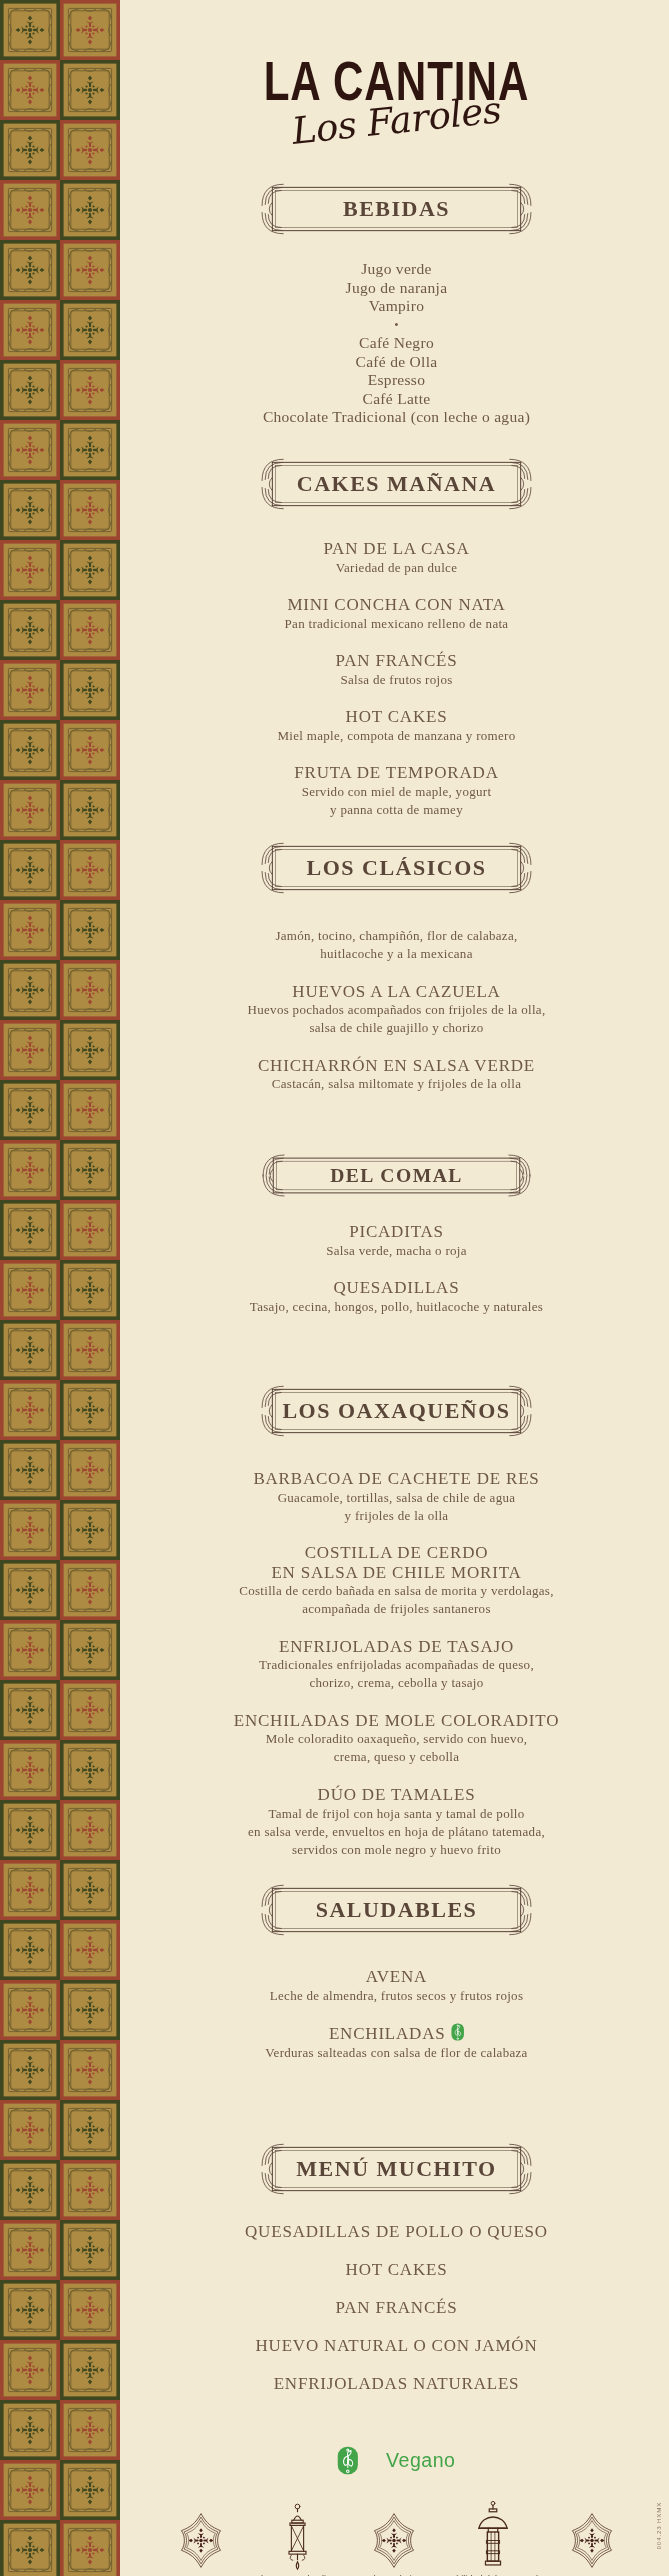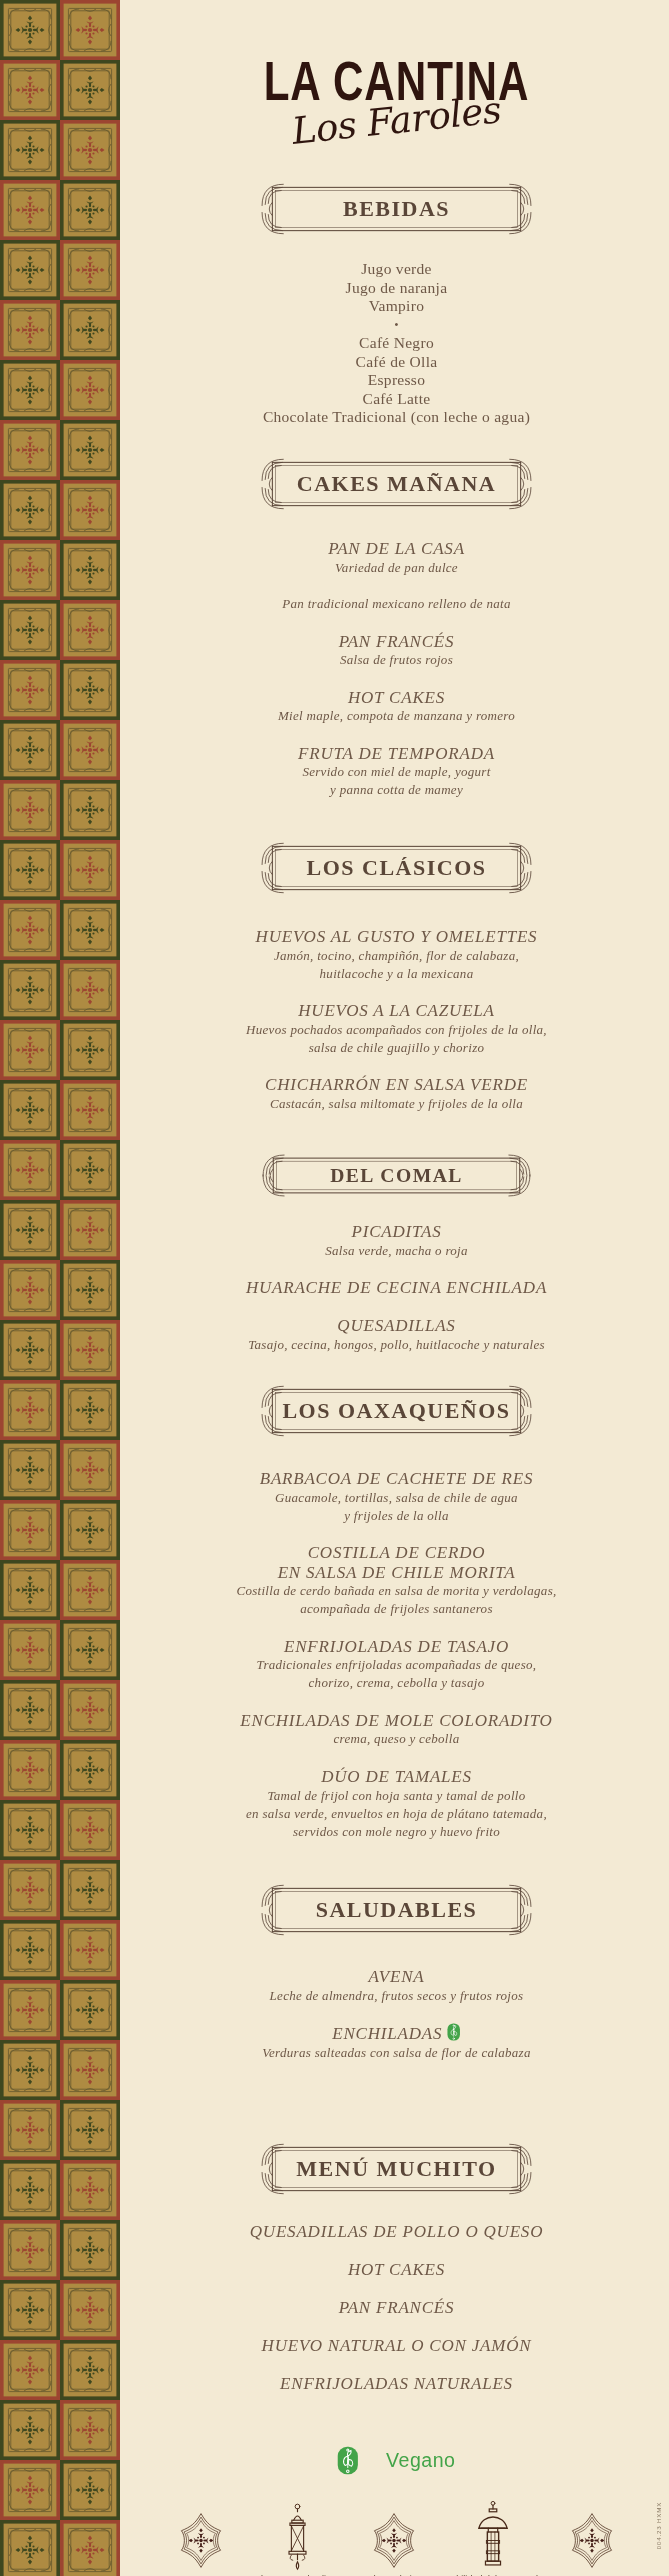--- a/index.html
+++ b/index.html
@@ -17,21 +17,21 @@
   
   .logo-title{font-family:"Liberation Sans",sans-serif;font-weight:600;font-size:43px;letter-spacing:1px;color:var(--ink-dark,#2f150f);transform:scale(0.98,1.3);transform-origin:center top;white-space:nowrap;}
   .logo-script{font-family:"DejaVu Serif",serif;font-style:italic;font-size:37px;color:var(--ink-dark,#2f150f);transform:rotate(-6deg);margin-top:1px;letter-spacing:-0.5px;}
 
   
   .banner{position:absolute;left:137px;width:273px;}
   .banner svg.frame{position:absolute;left:0;top:0;}
   .banner-title{position:relative;z-index:1;font-size:22px;letter-spacing:1.5px;color:var(--banner-ink,#5a4638);display:flex;align-items:center;justify-content:center;height:100%;font-weight:bold;}
 
   
-  .item{margin-bottom:18.5px;font-style:italic;}
+  .item{margin-bottom:18.5px;}
   .item-name{font-size:17px;line-height:19.6px;letter-spacing:0.8px;color:var(--ink,#6e5847);}
   .item-desc{font-size:13px;line-height:18px;letter-spacing:0.3px;color:var(--ink,#6e5847);}
   .plain-line{font-size:15.5px;line-height:18.5px;letter-spacing:0.3px;color:var(--ink,#6e5847);}
   .bullet{font-size:12.4px;line-height:18.5px;color:var(--ink,#6e5847);}
   .vegan-badge-sm{display:inline-block;width:13.4px;height:18px;vertical-align:-2.1px;margin-left:5.2px;}
 
   
   .vegan-legend{display:flex;align-items:center;justify-content:center;gap:27px;}
   .vegan-legend svg{width:21.6px;height:29px;}
   .vegan-label{font-family:"Liberation Sans",sans-serif;font-size:19.6px;color:var(--vegan,#43a449);letter-spacing:0.5px;}
@@ -559,59 +559,56 @@
         <div class="plain-line">Espresso</div>
         <div class="plain-line">Café Latte</div>
         <div class="plain-line">Chocolate Tradicional (con leche o agua)</div>
       </div>
     <div class="abs" style="top:539px">
         <div class="item">
           <div class="item-name">PAN DE LA CASA</div>
           <div class="item-desc">Variedad de pan dulce</div>
         </div>
         <div class="item">
+          <div class="item-name">MINI CONCHA CON NATA</div>
           <div class="item-desc">Pan tradicional mexicano relleno de nata</div>
         </div>
         <div class="item">
           <div class="item-name">PAN FRANCÉS</div>
           <div class="item-desc">Salsa de frutos rojos</div>
         </div>
         <div class="item">
           <div class="item-name">HOT CAKES</div>
           <div class="item-desc">Miel maple, compota de manzana y romero</div>
         </div>
         <div class="item">
           <div class="item-name">FRUTA DE TEMPORADA</div>
           <div class="item-desc">Servido con miel de maple, yogurt</div>
           <div class="item-desc">y panna cotta de mamey</div>
         </div>
       </div>
     <div class="abs" style="top:927px">
         <div class="item">
-          <div class="item-name">HUEVOS AL GUSTO Y OMELETTES</div>
           <div class="item-desc">Jamón, tocino, champiñón, flor de calabaza,</div>
           <div class="item-desc">huitlacoche y a la mexicana</div>
         </div>
         <div class="item">
           <div class="item-name">HUEVOS A LA CAZUELA</div>
           <div class="item-desc">Huevos pochados acompañados con frijoles de la olla,</div>
           <div class="item-desc">salsa de chile guajillo y chorizo</div>
         </div>
         <div class="item">
           <div class="item-name">CHICHARRÓN EN SALSA VERDE</div>
           <div class="item-desc">Castacán, salsa miltomate y frijoles de la olla</div>
         </div>
       </div>
     <div class="abs" style="top:1222px">
         <div class="item">
           <div class="item-name">PICADITAS</div>
           <div class="item-desc">Salsa verde, macha o roja</div>
-        </div>
-        <div class="item">
-          <div class="item-name">HUARACHE DE CECINA ENCHILADA</div>
         </div>
         <div class="item">
           <div class="item-name">QUESADILLAS</div>
           <div class="item-desc">Tasajo, cecina, hongos, pollo, huitlacoche y naturales</div>
         </div>
       </div>
     <div class="abs" style="top:1469px">
         <div class="item">
           <div class="item-name">BARBACOA DE CACHETE DE RES</div>
           <div class="item-desc">Guacamole, tortillas, salsa de chile de agua</div>
@@ -623,20 +620,21 @@
           <div class="item-desc">Costilla de cerdo bañada en salsa de morita y verdolagas,</div>
           <div class="item-desc">acompañada de frijoles santaneros</div>
         </div>
         <div class="item">
           <div class="item-name">ENFRIJOLADAS DE TASAJO</div>
           <div class="item-desc">Tradicionales enfrijoladas acompañadas de queso,</div>
           <div class="item-desc">chorizo, crema, cebolla y tasajo</div>
         </div>
         <div class="item">
           <div class="item-name">ENCHILADAS DE MOLE COLORADITO</div>
+          <div class="item-desc">Mole coloradito oaxaqueño, servido con huevo,</div>
           <div class="item-desc">crema, queso y cebolla</div>
         </div>
         <div class="item">
           <div class="item-name">DÚO DE TAMALES</div>
           <div class="item-desc">Tamal de frijol con hoja santa y tamal de pollo</div>
           <div class="item-desc">en salsa verde, envueltos en hoja de plátano tatemada,</div>
           <div class="item-desc">servidos con mole negro y huevo frito</div>
         </div>
       </div>
     <div class="abs" style="top:1967px">

